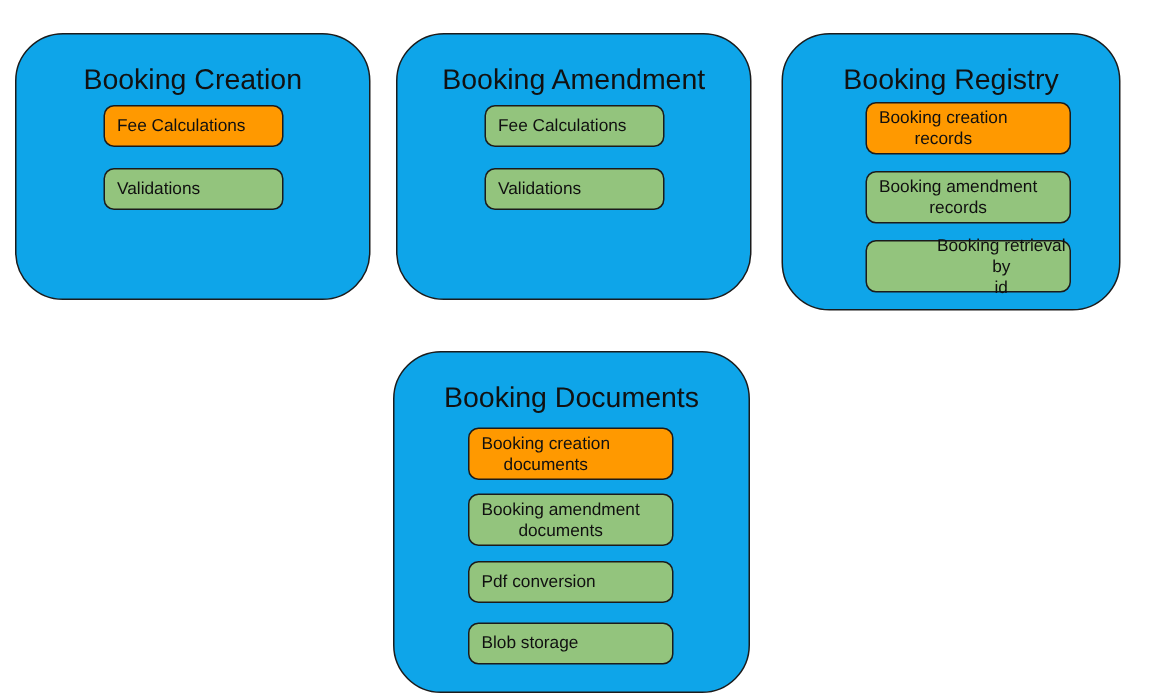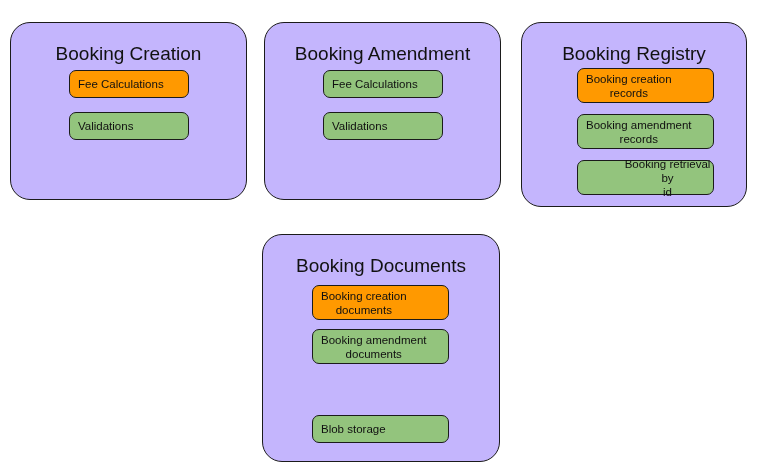--- a/index.html
+++ b/index.html
@@ -15,23 +15,23 @@
     position: relative;
     overflow: hidden;
   }
   #canvas {
     position: relative;
     width: 774px;
     height: 462px;
   }
   .group {
     position: absolute;
-    background: #c4b5fd;
+    background: #0ea5e9;
     border: 1.6px solid #1b1b1b;
-    border-radius: 20px;
+    border-radius: 32px;
     box-sizing: border-box;
   }
   .group-title {
     position: absolute;
     left: 0;
     right: 0;
     text-align: center;
     font-size: 19px;
     line-height: 22px;
     color: #111111;
@@ -121,18 +121,21 @@
   <div class="group" id="grp-documents">
     <div class="group-title">Booking Documents</div>
     <div class="chip orange" style="left:49px; top:50px; width:137px; height:35px;">
       <span class="chip-text">Booking creation
 documents</span>
     </div>
     <div class="chip green" style="left:49px; top:94px; width:137px; height:35px;">
       <span class="chip-text">Booking amendment
 documents</span>
     </div>
+    <div class="chip green" style="left:49px; top:139px; width:137px; height:28px;">
+      <span class="chip-text">Pdf conversion</span>
+    </div>
     <div class="chip green" style="left:49px; top:180px; width:137px; height:28px;">
       <span class="chip-text">Blob storage</span>
     </div>
   </div>
 
 </div>
 
 </body></html>

